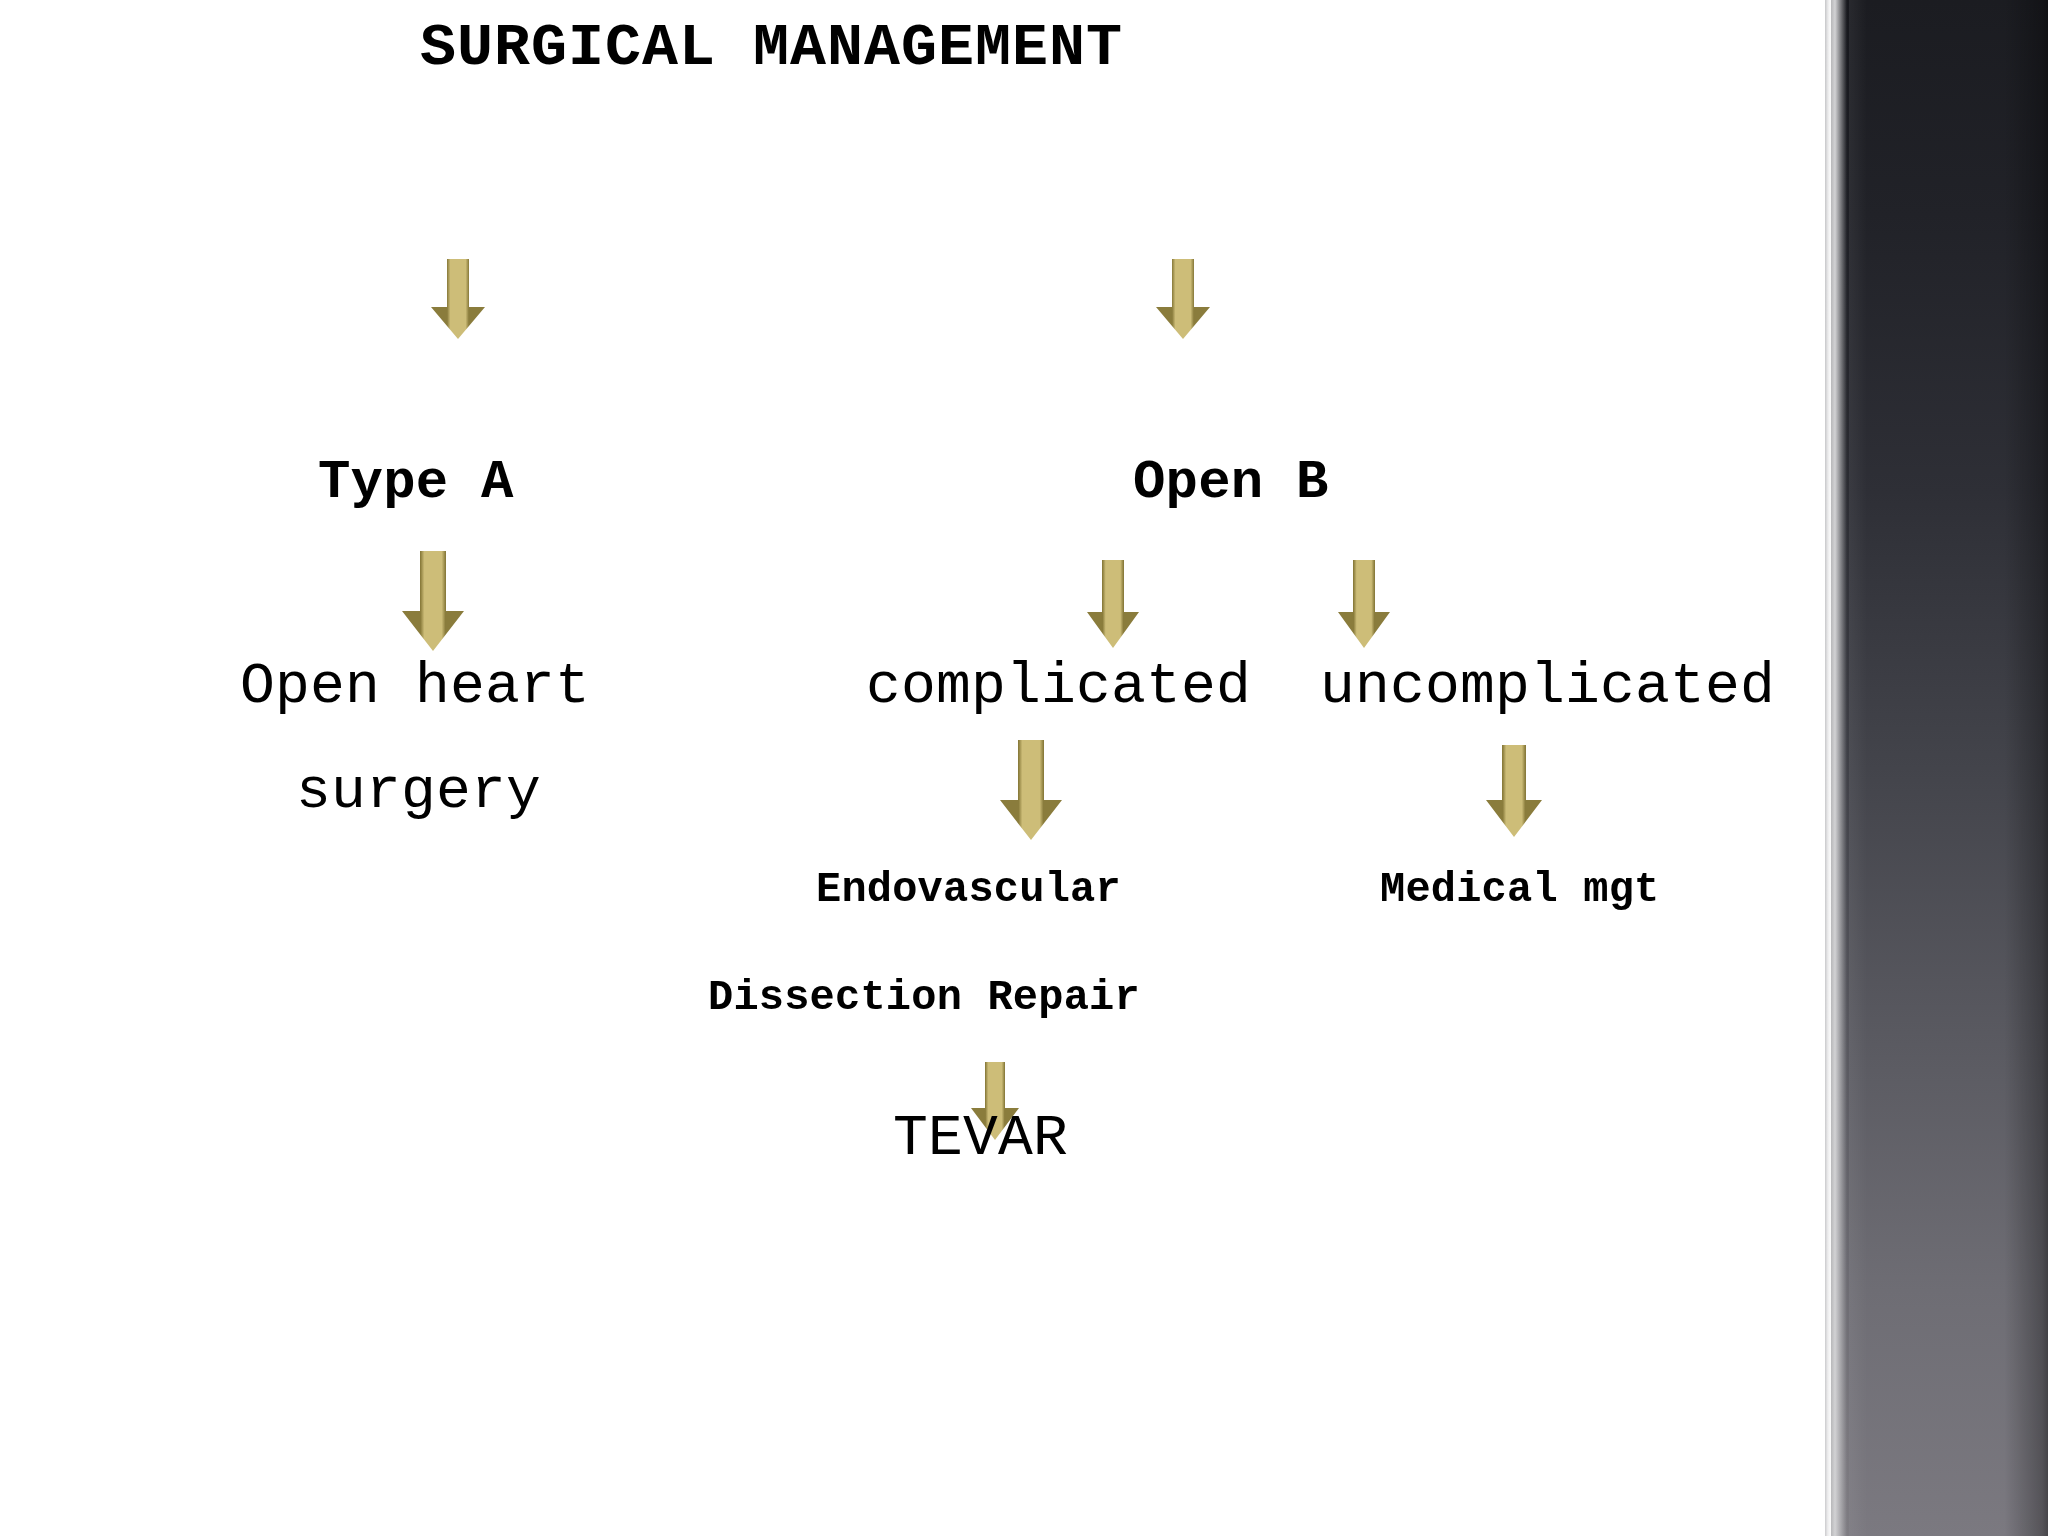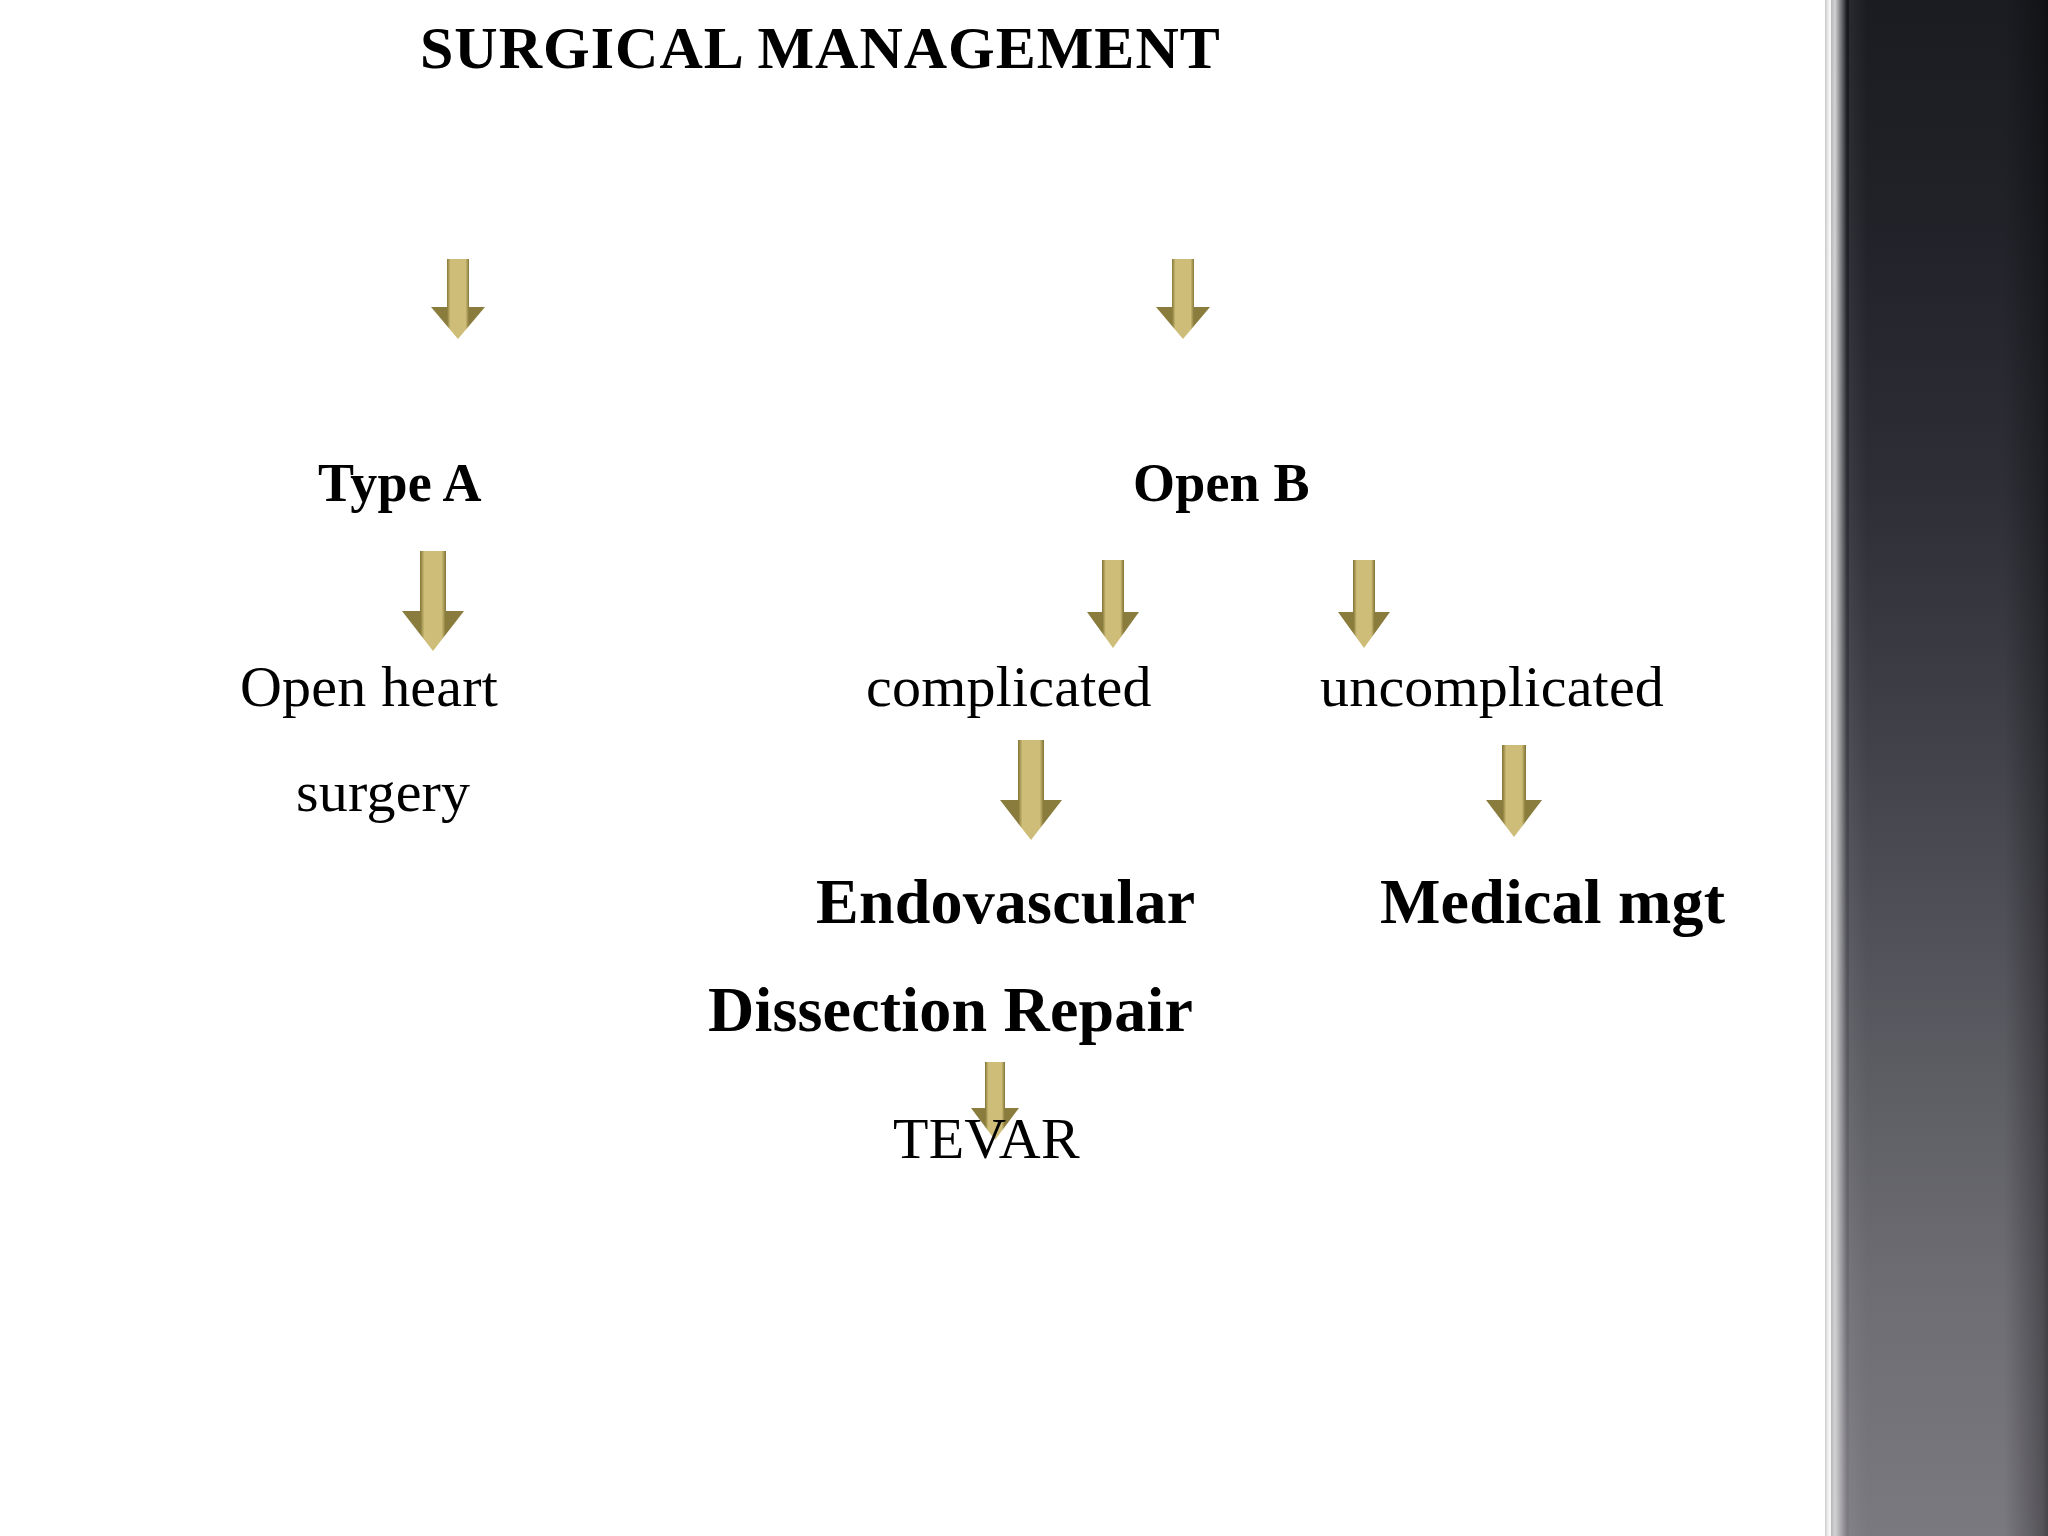--- a/index.html
+++ b/index.html
@@ -6,21 +6,21 @@
     margin: 0;
     padding: 0;
     background: #ffffff;
   }
   #slide {
     position: relative;
     width: 2048px;
     height: 1536px;
     background: #ffffff;
     overflow: hidden;
-    font-family: Liberation Serif, serif;
+    font-family: Liberation Mono, monospace;
     color: #000000;
   }
 
   
   #right-band {
     position: absolute;
     top: 0;
     right: 0;
     width: 223px;
     height: 100%;
@@ -83,21 +83,21 @@
     position: absolute;
     white-space: nowrap;
     line-height: 1.05;
     letter-spacing: 0.2px;
   }
 
   .title        { font-size: 60px; font-weight: 700; letter-spacing: 1px; }
   .subtitle     { font-size: 62px; font-weight: 700; letter-spacing: 0.5px; }
   .branch-label { font-size: 54px; font-weight: 700; }
   .leaf-normal  { font-size: 58px; font-weight: 400; }
-  .leaf-bold    { font-size: 64px; font-weight: 700; }
+  .leaf-bold    { font-size: 42px; font-weight: 700; }
 
   
   .arrow {
     position: absolute;
   }
   .arrow svg { display: block; }
 </style>
 </head>
 <body>
 

